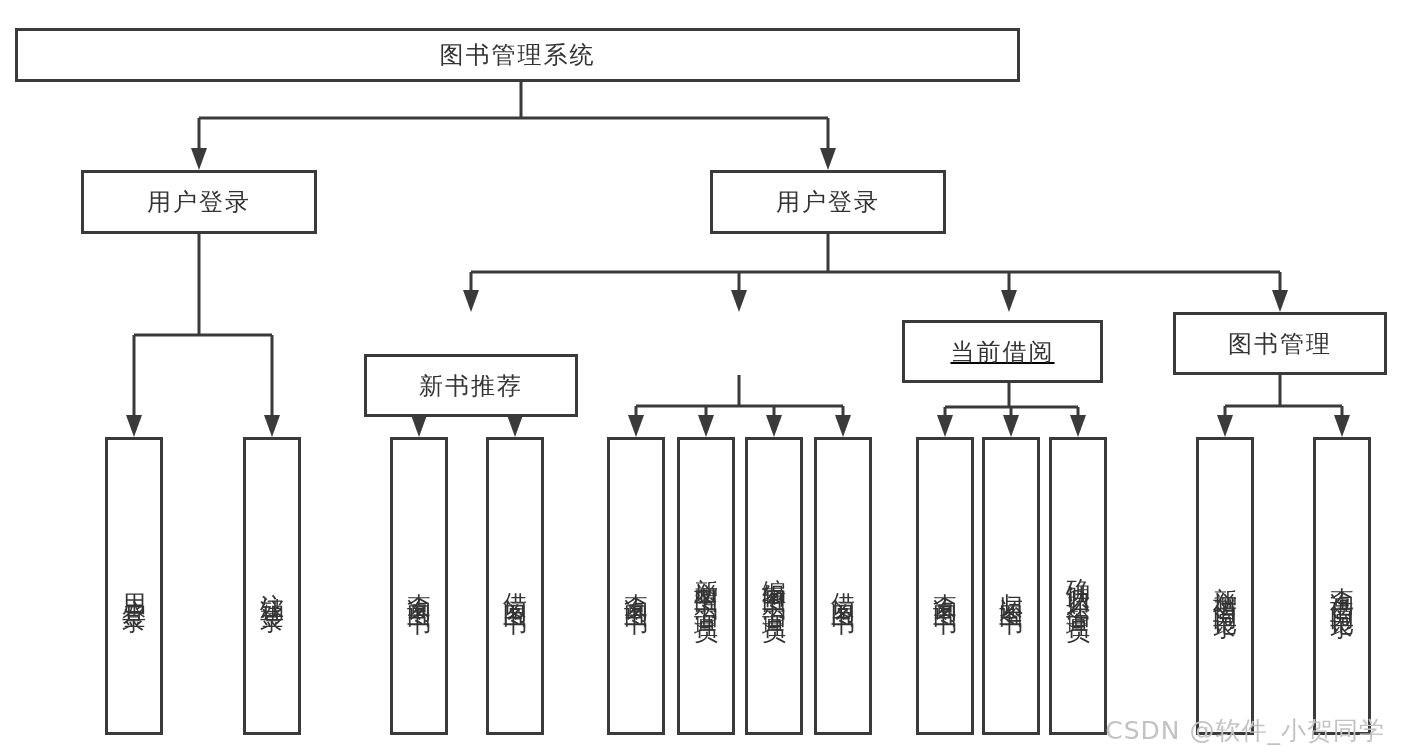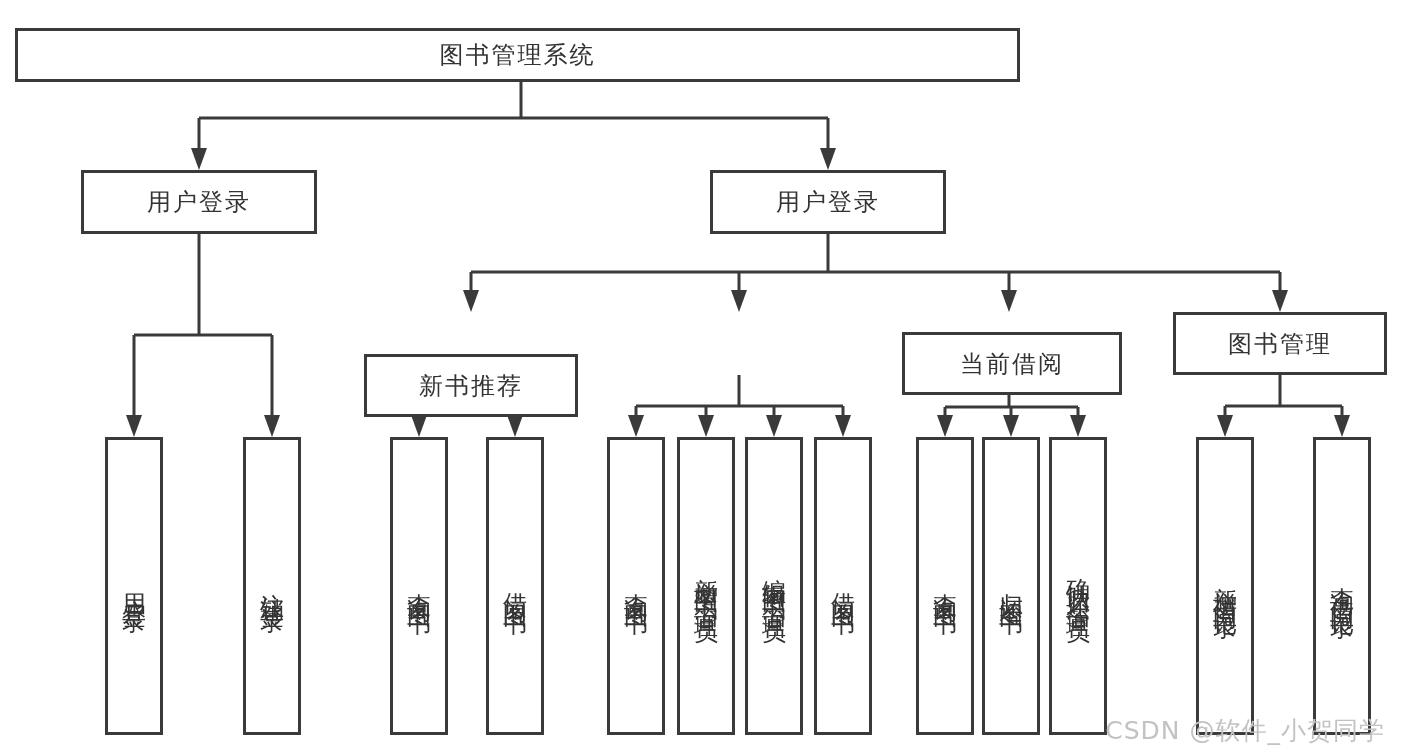--- a/index.html
+++ b/index.html
@@ -118,21 +118,21 @@
   <div class="box" style="left:81px; top:170px; width:236px; height:64px;">
     <span class="lbl">用户登录</span>
   </div>
   <div class="box" style="left:710px; top:170px; width:236px; height:64px;">
     <span class="lbl">用户登录</span>
   </div>
 
   <div class="box" style="left:364px; top:312px; width:214px; height:63px;margin-top:42px;">
     <span class="lbl">新书推荐</span>
   </div>
-  <div class="box" style="left:902px; top:332px; width:220px; height:63px;">
+  <div class="box" style="left:902px; top:320px; width:201px; height:63px;text-decoration:underline;">
     <span class="lbl">当前借阅</span>
   </div>
   <div class="box" style="left:1173px; top:312px; width:214px; height:63px;">
     <span class="lbl">图书管理</span>
   </div>
 
   <div class="box v" style="left:105px; top:437px; width:58px; height:298px;">
     <span class="lbl">用户登录</span>
   </div>
   <div class="box v" style="left:243px; top:437px; width:58px; height:298px;">

